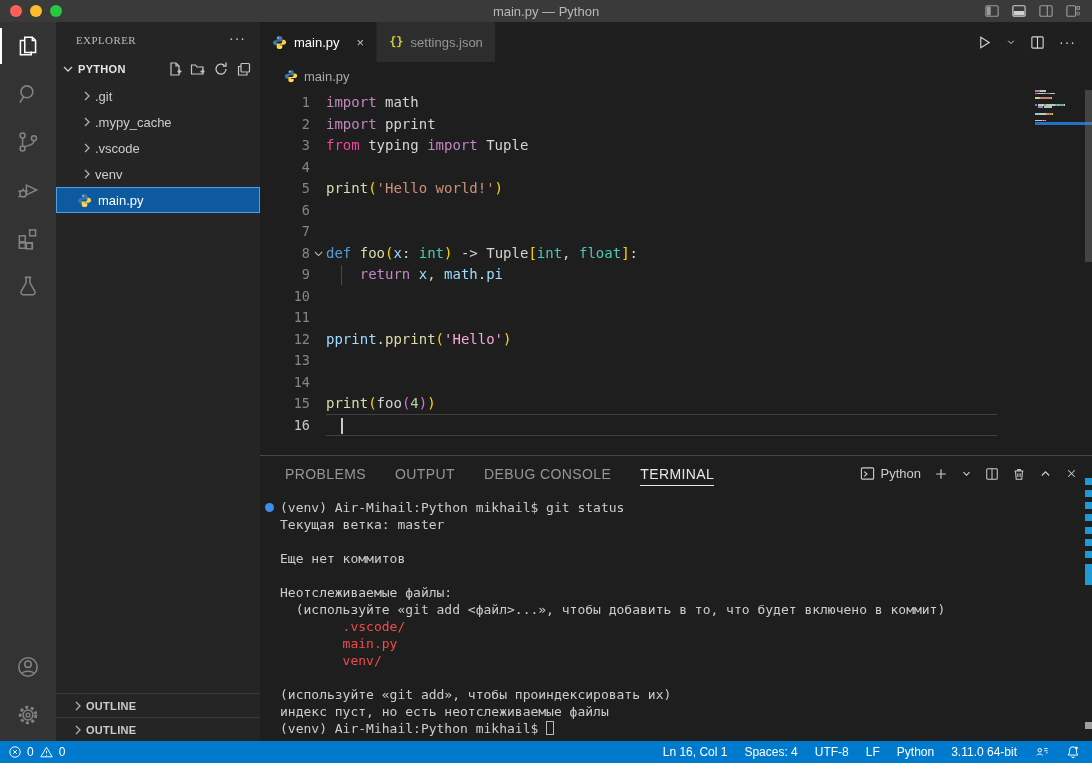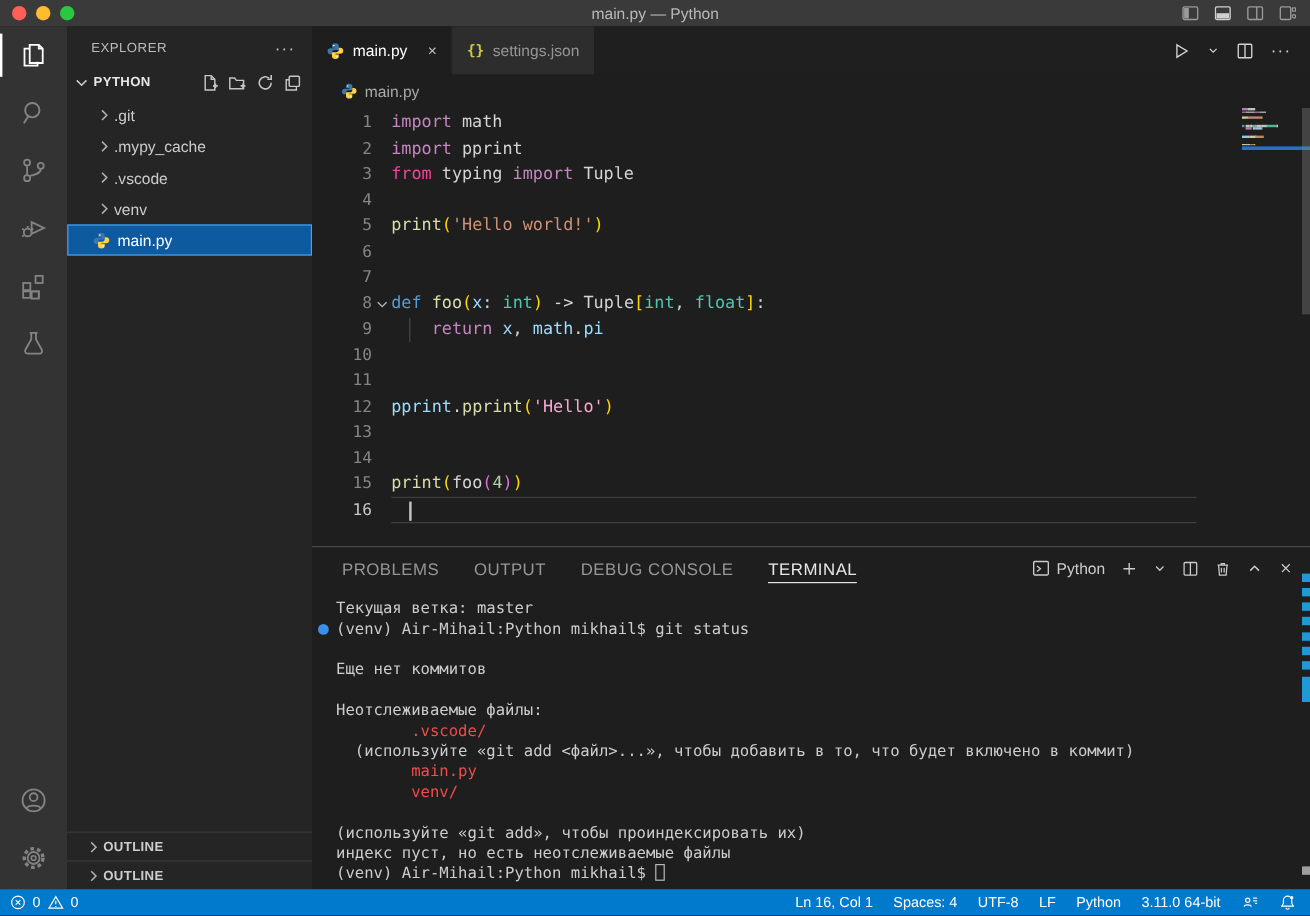--- a/index.html
+++ b/index.html
@@ -17,21 +17,21 @@
 
   
   .activitybar { position:absolute; top:22px; left:0; width:56px; bottom:22px; background:#333333; }
   .act-item { width:56px; height:48px; display:flex; align-items:center; justify-content:center; position:relative; color:#838383; }
   .act-item.active { color:#ffffff; }
   .act-item.active::before { content:""; position:absolute; left:0; top:6px; bottom:6px; width:2px; background:#ffffff; }
   .act-bottom { position:absolute; bottom:2px; left:0; }
 
   
   .sidebar { position:absolute; top:22px; left:56px; width:204px; bottom:22px; background:#252526; display:flex; flex-direction:column; }
-  .sb-header { height:35px; display:flex; align-items:center; padding:0 14px 0 20px; font-size:11px; letter-spacing:.4px; color:#bbbbbb; }
+  .sb-header { height:35px; display:flex; align-items:center; padding:0 14px 0 20px; font-size:11px; letter-spacing:.4px; color:#bbbbbb;font-family:Liberation Serif, serif; }
   .sb-header .more { margin-left:auto; color:#c5c5c5; font-size:14px; letter-spacing:1px; }
   .sb-section { height:24px; display:flex; align-items:center; padding:0 8px 0 4px; color:#e7e7e7; }
   .sb-section .lbl { font-size:11px; font-weight:bold; letter-spacing:.3px; margin-left:2px; }
   .sb-actions { margin-left:auto; display:flex; gap:7px; color:#c5c5c5; }
   .tree { flex:1; padding-top:2px; }
   .ti { height:26px; display:flex; align-items:center; padding-left:22px; font-size:13px; color:#cccccc; position:relative; border:1px solid transparent; }
   .ti .tw { width:16px; color:#b0b0b0; }
   .ti.sel { background:#0d5aa0; border:1px solid #4aa0e8; color:#ffffff; padding-left:20px; }
   .ti .picon { margin-right:6px; }
   .sb-bottom .row { height:24px; display:flex; align-items:center; padding-left:14px; border-top:1px solid #3a3a3a; font-size:11px; font-weight:bold; letter-spacing:.3px; color:#cccccc; }
@@ -556,28 +556,28 @@
             </svg>
           </span>
         <span>
             <svg width="13" height="13" viewBox="0 0 16 16" stroke="#cccccc" stroke-width="1.3">
               <path d="M4 4l8 8M12 4l-8 8"></path>
             </svg>
           </span>
       </span>
     </div>
     <div class="terminal" id="terminal">
+        <div class="tline">(venv) Air-Mihail:Python mikhail$ git status<span class="tdot"></span></div>
         <div class="tline">Текущая ветка: master</div>
-        <div class="tline">(venv) Air-Mihail:Python mikhail$ git status<span class="tdot"></span></div>
         <div class="tline">&nbsp;</div>
         <div class="tline">Еще нет коммитов</div>
         <div class="tline">&nbsp;</div>
         <div class="tline">Неотслеживаемые файлы:</div>
+        <div class="tline">  (используйте «git add &lt;файл&gt;...», чтобы добавить в то, что будет включено в коммит)</div>
         <div class="tline red">        .vscode/</div>
-        <div class="tline">  (используйте «git add &lt;файл&gt;...», чтобы добавить в то, что будет включено в коммит)</div>
         <div class="tline red">        main.py</div>
         <div class="tline red">        venv/</div>
         <div class="tline">&nbsp;</div>
         <div class="tline">(используйте «git add», чтобы проиндексировать их)</div>
         <div class="tline">индекс пуст, но есть неотслеживаемые файлы</div>
         <div class="tline">(venv) Air-Mihail:Python mikhail$ <span class="tcursor"></span></div>
       </div>
 
     <div class="ov" style="top:22px;height:7px;"></div>
     <div class="ov" style="top:34px;height:7px;"></div>

